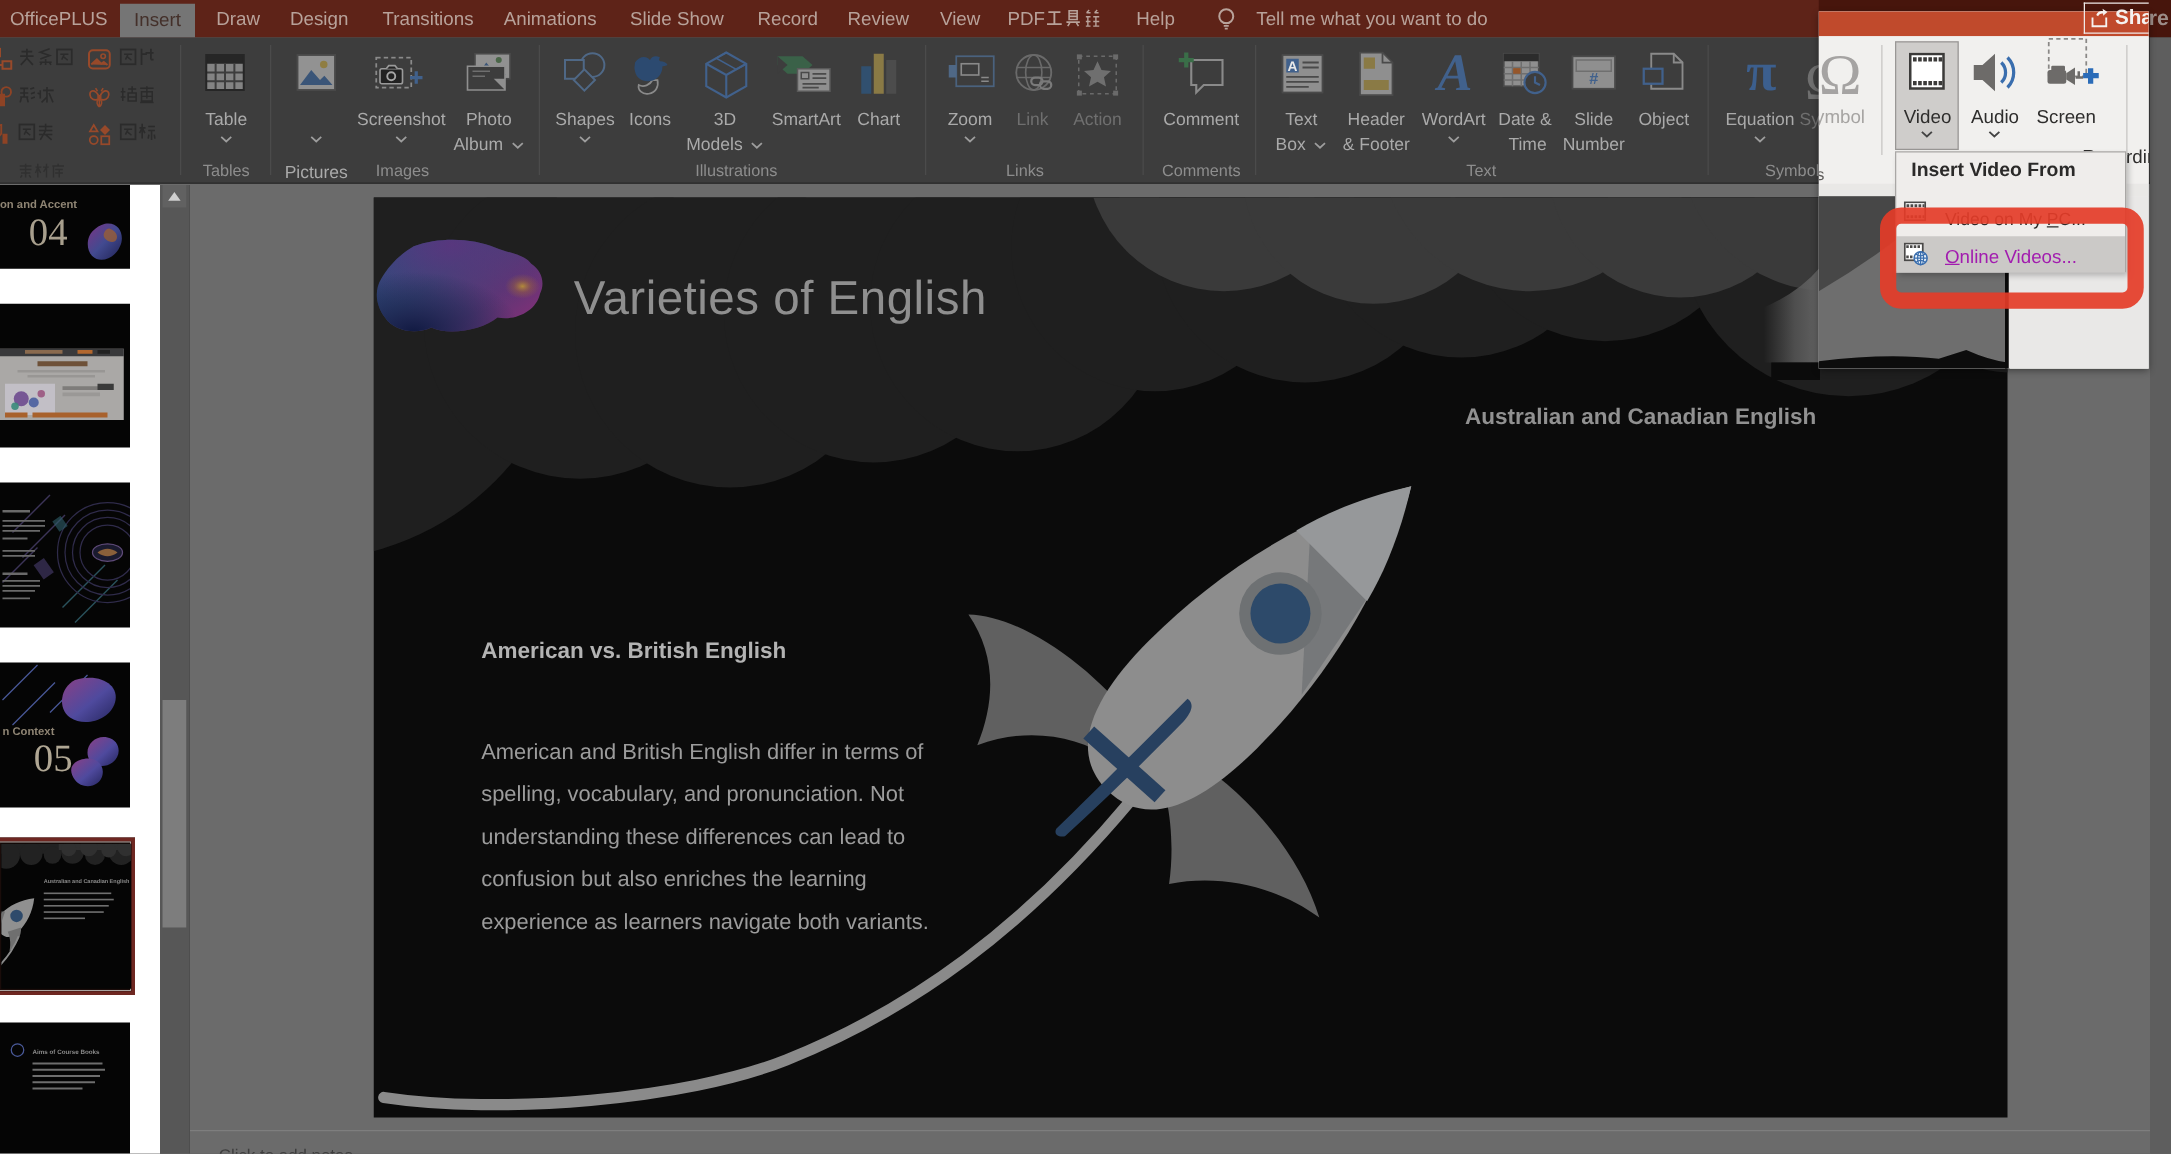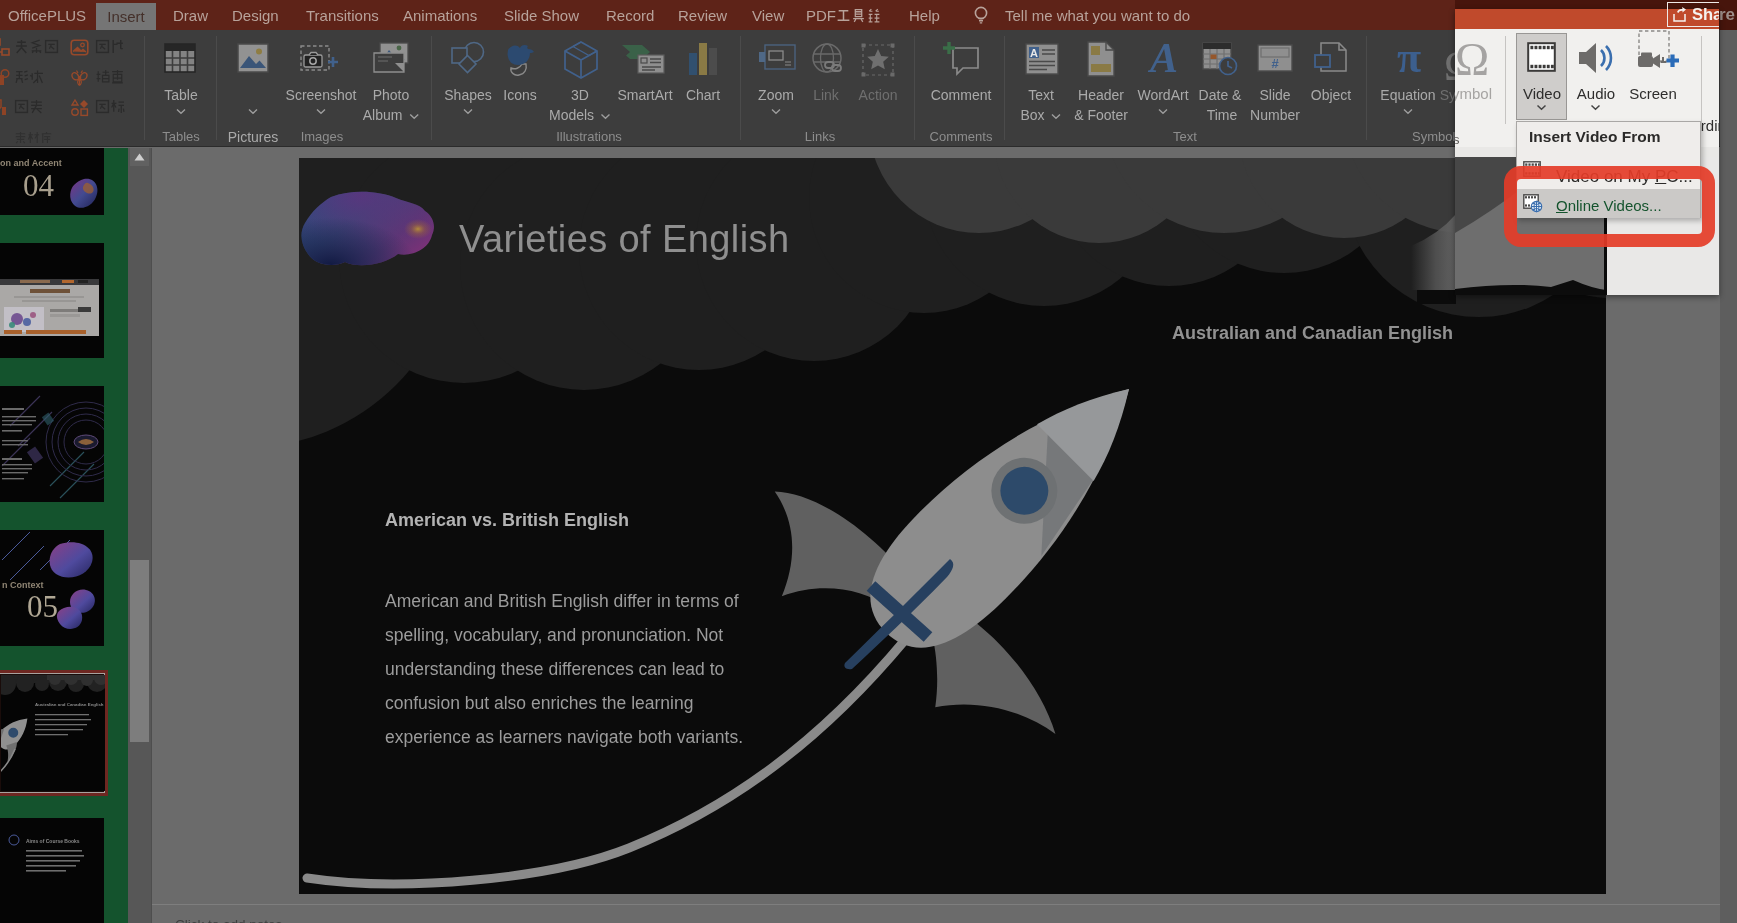--- a/index.html
+++ b/index.html
@@ -18,21 +18,21 @@
   .vsep { position:absolute; top:6px; height:104px; width:1px; background:#4b4b4b; }
   .glabel { position:absolute; top:99px; height:16px; font-size:13px; color:#8d8d8d; text-align:center; transform:translateX(-50%); white-space:nowrap; }
   .blabel { position:absolute; font-size:14px; color:#aaaaaa; text-align:center; transform:translateX(-50%); white-space:nowrap; line-height:20px; }
   .blabel.gray { color:#6f6f6f; }
   .chev { position:absolute; transform:translateX(-50%); color:#b2b2b2; }
   .cnitem { position:absolute; font-size:15px; color:#2b2b2b; white-space:nowrap; }
   .bicon { position:absolute; }
 
   
   #main { position:absolute; left:0; top:148px; width:1737px; height:775px; background:#6b6b6b; }
-  #thumbs { position:absolute; left:0; top:0; width:128px; height:775px; background:#14532d; overflow:hidden; }
+  #thumbs { position:absolute; left:0; top:0; width:128px; height:775px; background:#ffffff; overflow:hidden; }
   .thumb { position:absolute; left:0; width:104px; height:116px; background:#050505; overflow:hidden; }
   #scrollcol { position:absolute; left:128px; top:0; width:23px; height:775px; background:#575757; }
   #slide { position:absolute; left:299px; top:10px; width:1307px; height:736px; background:#0b0b0b; overflow:hidden; }
   .sltext { position:absolute; color:#9c9c9c; font-size:17.5px; line-height:34px; }
   .slhead { position:absolute; font-weight:bold; font-size:18px; color:#b0b0b0; white-space:nowrap; }
 
   
   #overlay { position:absolute; left:1455px; top:9px; width:264px; height:286px; background:#f0efed; box-shadow:0 2px 6px rgba(0,0,0,0.45); overflow:hidden; }
   .ov-label { position:absolute; font-size:15px; color:#2e2d2c; transform:translateX(-50%); white-space:nowrap; }
 </style>
@@ -681,38 +681,38 @@
           <rect x="8.6" y="2.4" width="2.2" height="2.4"></rect>
           <rect x="11.8" y="2.4" width="2.2" height="2.4"></rect>
           <rect x="15" y="2.4" width="1.6" height="2.4"></rect>
         <rect x="2.2" y="11.2" width="2.2" height="2.4"></rect>
           <rect x="5.4" y="11.2" width="2.2" height="2.4"></rect>
           <rect x="8.6" y="11.2" width="2.2" height="2.4"></rect>
           <rect x="11.8" y="11.2" width="2.2" height="2.4"></rect>
           <rect x="15" y="11.2" width="1.6" height="2.4"></rect>
       </g>
     </svg>
-    <div class="abs" style="left:101px; top:158px; font-size:17px; color:#2b2a29;">Video on My <span style="text-decoration:underline">P</span>C...</div>
+    <div class="abs" style="left:101px; top:158px; font-size:14px; color:#2b2a29;">Video on My <span style="text-decoration:underline">P</span>C...</div>
 
     <div class="abs" style="left:62px; top:180px; width:183px; height:29px; background:#cbc9c7;"></div>
     <svg class="abs" style="left:68px; top:185px;" width="20" height="19" viewBox="0 0 20 19">
       <rect x="0.8" y="0.8" width="14.4" height="13.4" fill="#fff" stroke="#4a4948" stroke-width="1.4"></rect>
       <g fill="#4a4948">
         <rect x="2" y="2.2" width="2" height="2.2"></rect>
           <rect x="5" y="2.2" width="2" height="2.2"></rect>
           <rect x="8" y="2.2" width="2" height="2.2"></rect>
           <rect x="11" y="2.2" width="2" height="2.2"></rect>
         <rect x="2" y="10.4" width="2" height="2.2"></rect>
           <rect x="5" y="10.4" width="2" height="2.2"></rect>
       </g>
       <circle cx="13.5" cy="12.5" r="5.2" fill="#e8f0f8" stroke="#3a6eae" stroke-width="1.2"></circle>
       <path d="M8.3 12.5 h10.4 M13.5 7.3 v10.4 M9.8 9.2 a6 6 0 0 0 7.4 0 M9.8 15.8 a6 6 0 0 1 7.4 0" stroke="#3a6eae" stroke-width="1" fill="none"></path>
       <ellipse cx="13.5" cy="12.5" rx="2.4" ry="5.2" fill="none" stroke="#3a6eae" stroke-width="1"></ellipse>
     </svg>
-    <div class="abs" style="left:101px; top:188px; font-size:15px; color:#14532d;"><span style="text-decoration:underline">O</span>nline Videos...</div>
+    <div class="abs" style="left:101px; top:188px; font-size:15px; color:#a21caf;"><span style="text-decoration:underline">O</span>nline Videos...</div>
 
     <div class="abs" style="left:49px; top:157px; width:211px; height:81px; border:13px solid rgba(228,60,40,0.92); border-radius:17px;"></div>
   </div>
 
   <div class="abs" style="left:1667px; top:2px; width:52px; height:25px; border:1.5px solid #efe9e7; border-right:none;"></div>
   <svg class="abs" style="left:1672px; top:6px;" width="17" height="17" viewBox="0 0 17 17">
     <path d="M2 8 V15 H13 V8" fill="none" stroke="#f5f2f0" stroke-width="1.5"></path>
     <path d="M5 6 C6 3.5 8 2.5 10.5 3 L10 1 L14 3.5 L10.5 6.5 L10.5 4.8 C8.5 4.6 7 5.5 6.5 7 Z" fill="#f5f2f0"></path>
   </svg>
   <div class="abs" style="left:1692px; top:5px; width:27px; height:22px; overflow:hidden; font-size:16.5px; font-weight:bold; color:#f5f2f0;">Share</div>

